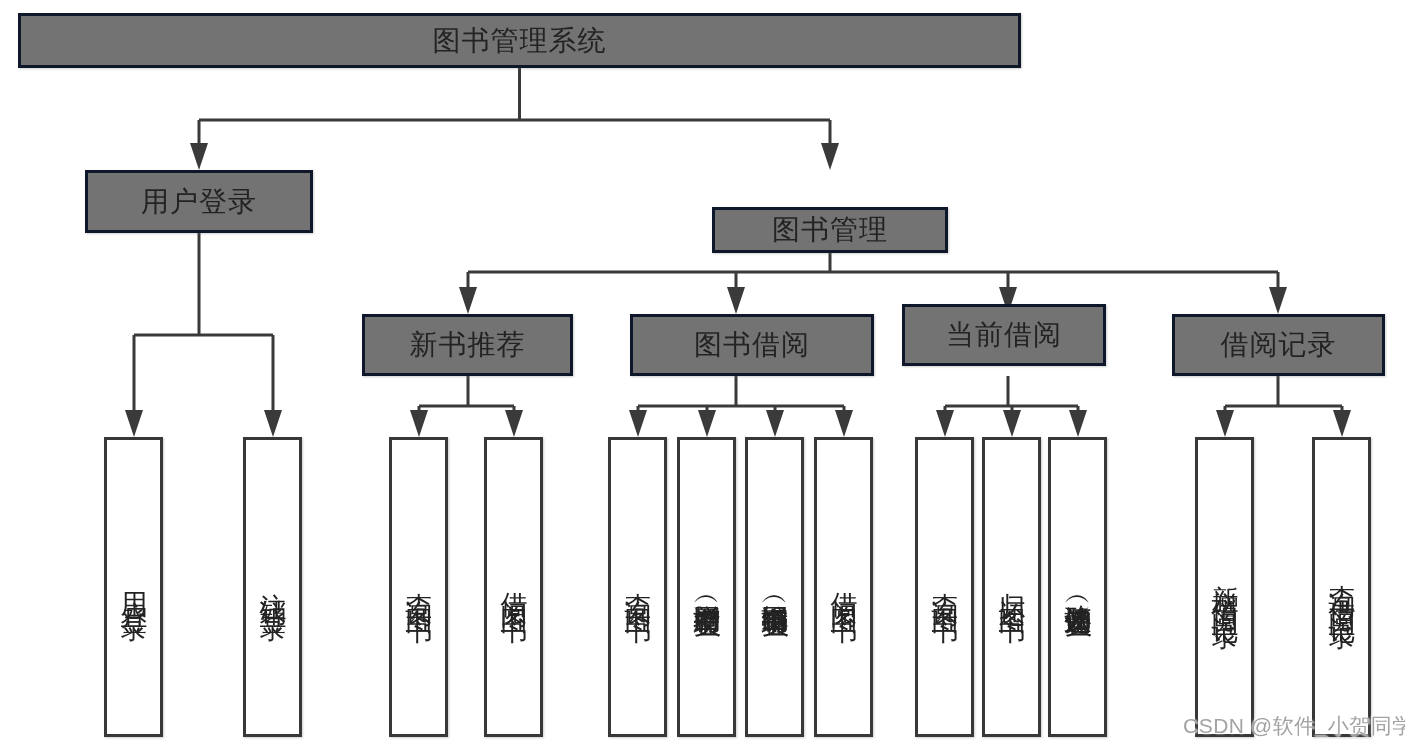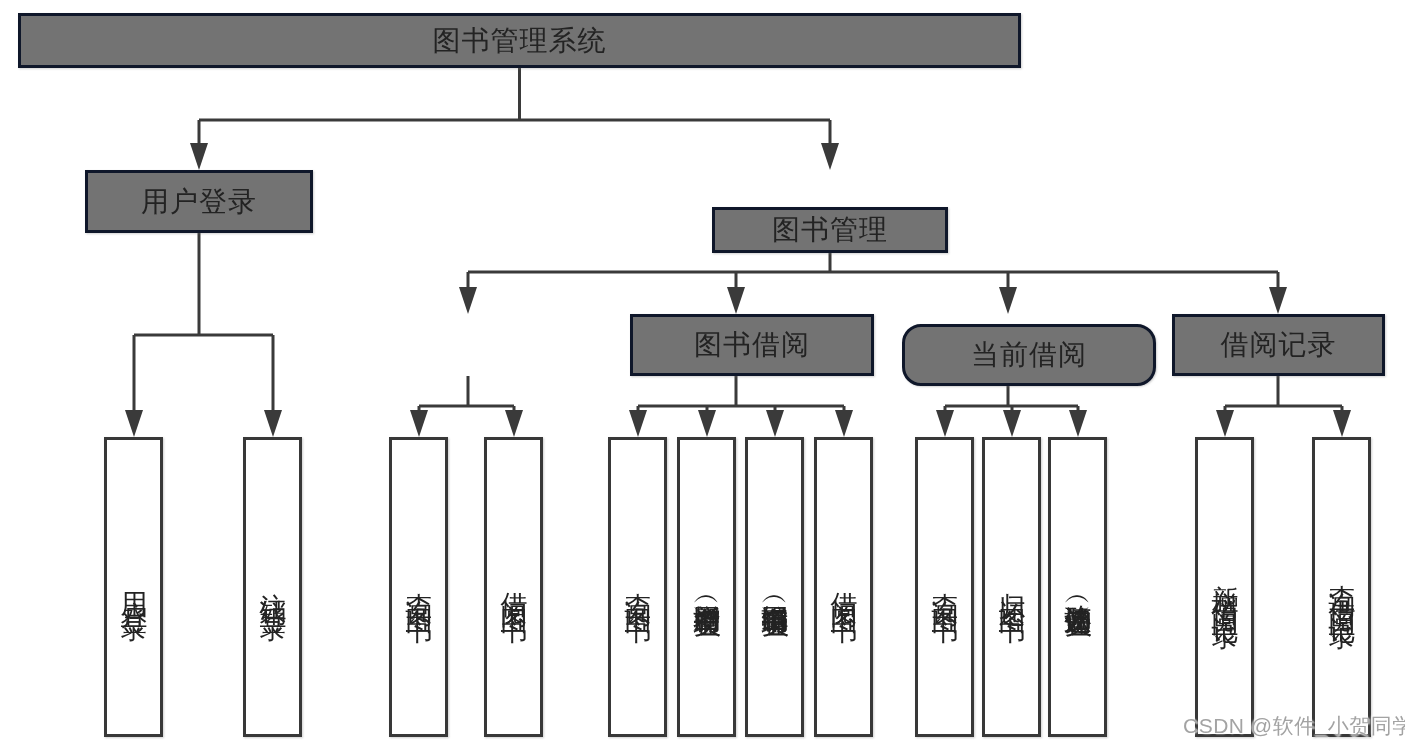--- a/index.html
+++ b/index.html
@@ -38,21 +38,21 @@
     letter-spacing: 1px;
     white-space: nowrap;
   }
   .box.root {
     left: 18px; top: 13px; width: 1003px; height: 55px;
   }
   .box.lvl2-a { left: 85px;  top: 170px; width: 228px; height: 63px; }
   .box.lvl2-b { left: 712px; top: 179px; width: 236px; height: 46px; margin-top: 28px; }
   .box.lvl3-a { left: 362px;  top: 314px; width: 211px; height: 62px; }
   .box.lvl3-b { left: 630px;  top: 314px; width: 244px; height: 62px; }
-  .box.lvl3-c { left: 902px;  top: 324px; width: 254px; height: 62px; border-radius: 19px; }
+  .box.lvl3-c { left: 902px;  top: 304px; width: 204px; height: 62px; }
   .box.lvl3-d { left: 1172px; top: 314px; width: 213px; height: 62px; }
   .leaf {
     position: absolute;
     top: 437px;
     width: 59px;
     height: 300px;
     box-sizing: border-box;
     border: 3px solid #383838;
     background: #ffffff;
     display: flex;
@@ -145,20 +145,23 @@
     <span>图书管理系统</span>
   </div>
 
   <div class="box h lvl2-a">
     <span>用户登录</span>
   </div>
   <div class="box h lvl2-b">
     <span>图书管理</span>
   </div>
 
+  <div class="box h lvl3-a">
+    <span>新书推荐</span>
+  </div>
   <div class="box h lvl3-b">
     <span>图书借阅</span>
   </div>
   <div class="box h lvl3-c">
     <span>当前借阅</span>
   </div>
   <div class="box h lvl3-d">
     <span>借阅记录</span>
   </div>
 

